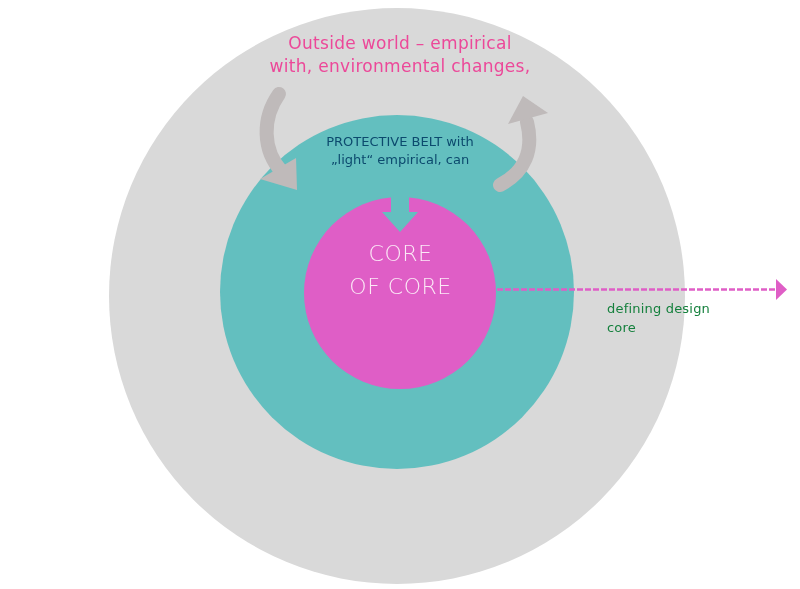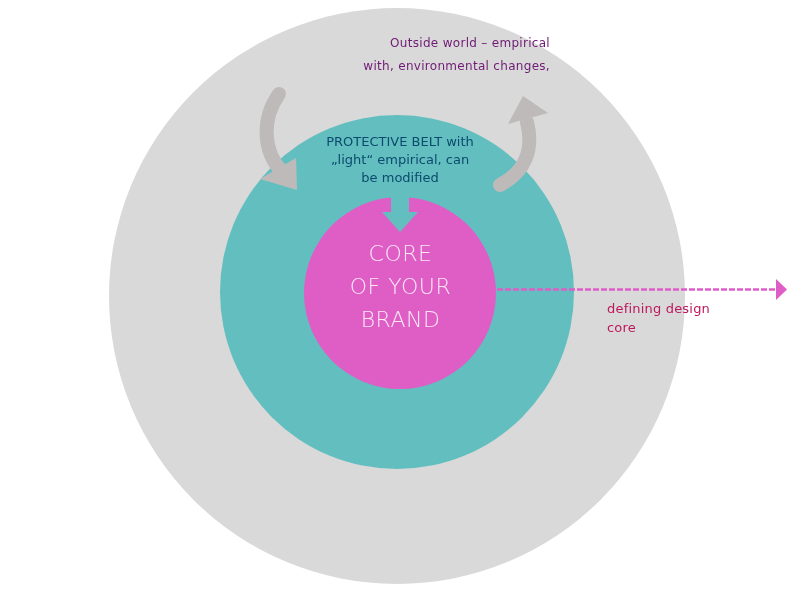--- a/index.html
+++ b/index.html
@@ -1,23 +1,23 @@
 <!DOCTYPE html>
 <html><head>
   <meta charset="utf-8">
   <style>
     html, body { margin: 0; padding: 0; background: #ffffff; }
     body { width: 800px; height: 589px; position: relative; overflow: hidden;
            font-family: "DejaVu Sans", "Liberation Sans", sans-serif; }
     svg.diagram { position: absolute; left: 0; top: 0; width: 800px; height: 589px; }
     .txt { position: absolute; text-align: center; }
-    .outer-label { left: 250px; top: 32px; width: 300px; color: #701a75; font-size: 12px; line-height: 23px; letter-spacing: 0.3px; text-align: right; }
+    .outer-label { left: 250px; top: 32px; width: 300px; color: #ec4899; font-size: 17px; line-height: 23px; letter-spacing: 0.3px; }
     .belt-label { left: 300px; top: 133px; width: 200px; color: #0c4a6e; font-size: 13px; line-height: 18px; }
     .core-label { left: 304px; top: 237px; width: 193px; color: #fbe9f6; font-size: 22px; line-height: 33px; font-weight: 300; letter-spacing: 0.5px; }
-    .side-label { left: 607px; top: 299px; width: 170px; text-align: left; color: #be185d; font-size: 13px; line-height: 19px; letter-spacing: 0.2px; }
+    .side-label { left: 607px; top: 299px; width: 170px; text-align: left; color: #15803d; font-size: 13px; line-height: 19px; letter-spacing: 0.2px; }
   </style>
 </head>
 <body>
 
 <svg class="diagram" viewBox="0 0 800 589" xmlns="http://www.w3.org/2000/svg">
 
   <circle cx="397" cy="296" r="288" fill="#d9d9d9"></circle>
 
   <circle cx="397" cy="292" r="177" fill="#63bfbf"></circle>
 
@@ -42,25 +42,23 @@
 </svg>
 
 <div class="txt outer-label">
   <div>Outside world – empirical</div>
   <div>with, environmental changes,</div>
 </div>
 
 <div class="txt belt-label">
   <div>PROTECTIVE BELT with</div>
   <div>„light“ empirical, can</div>
-  <div>be modified</div>
 </div>
 
 <div class="txt core-label">
   <div>CORE</div>
-  <div>OF YOUR</div>
-  <div>BRAND</div>
+  <div>OF CORE</div>
 </div>
 
 <div class="txt side-label">
   <div>defining design</div>
   <div>core</div>
 </div>
 
 </body></html>

